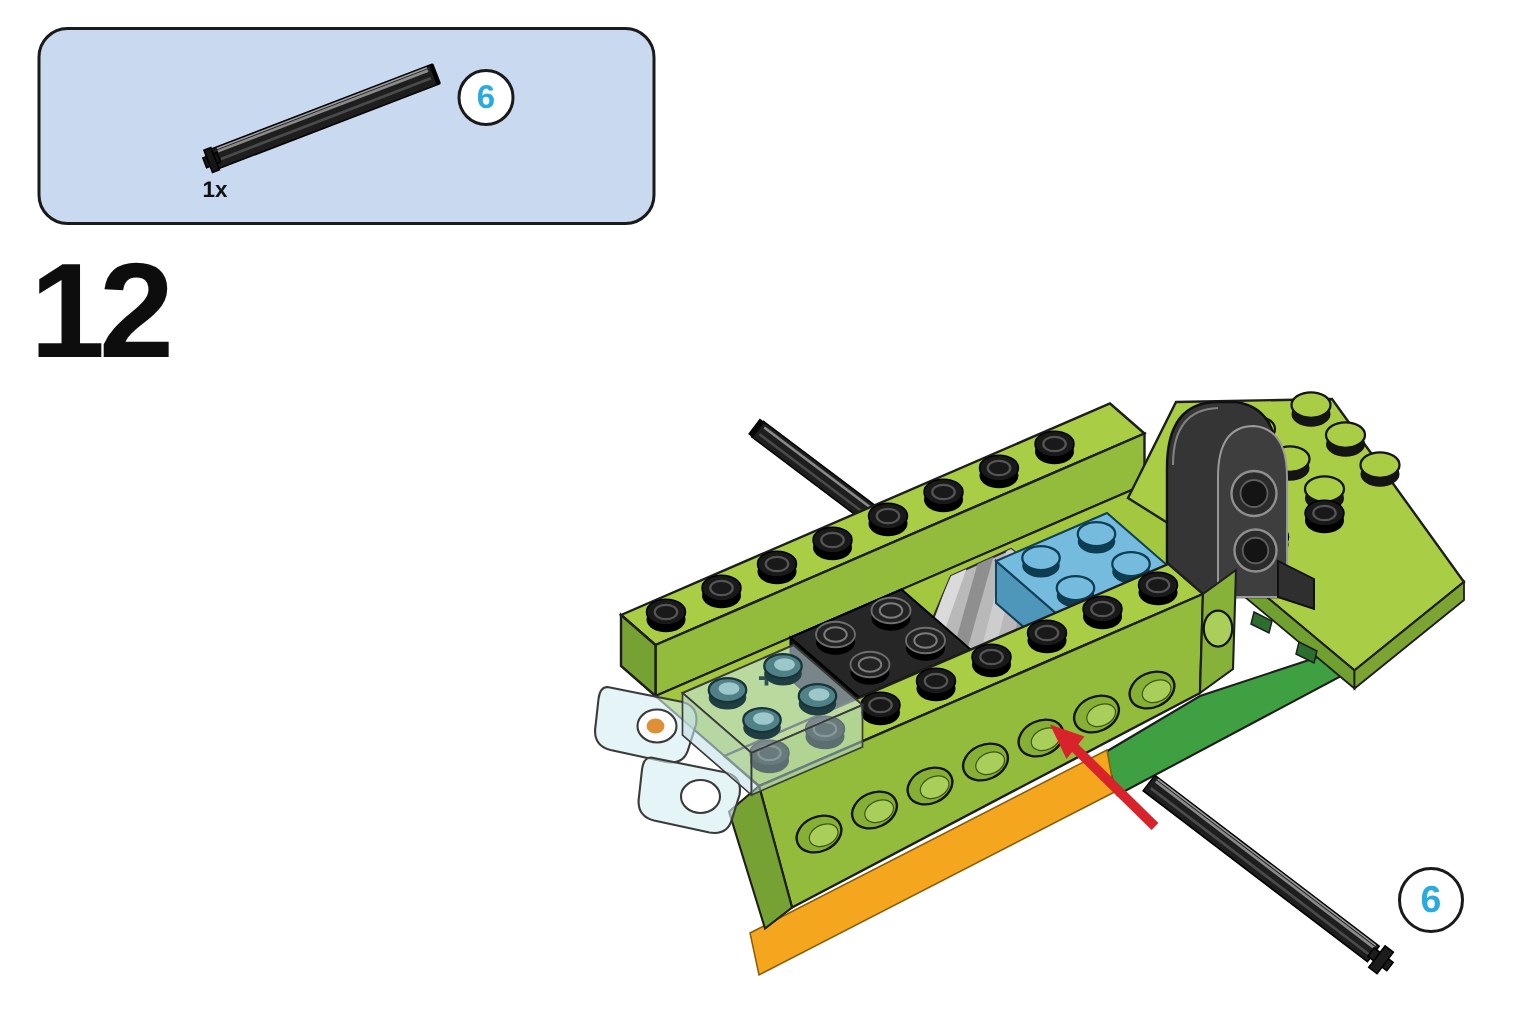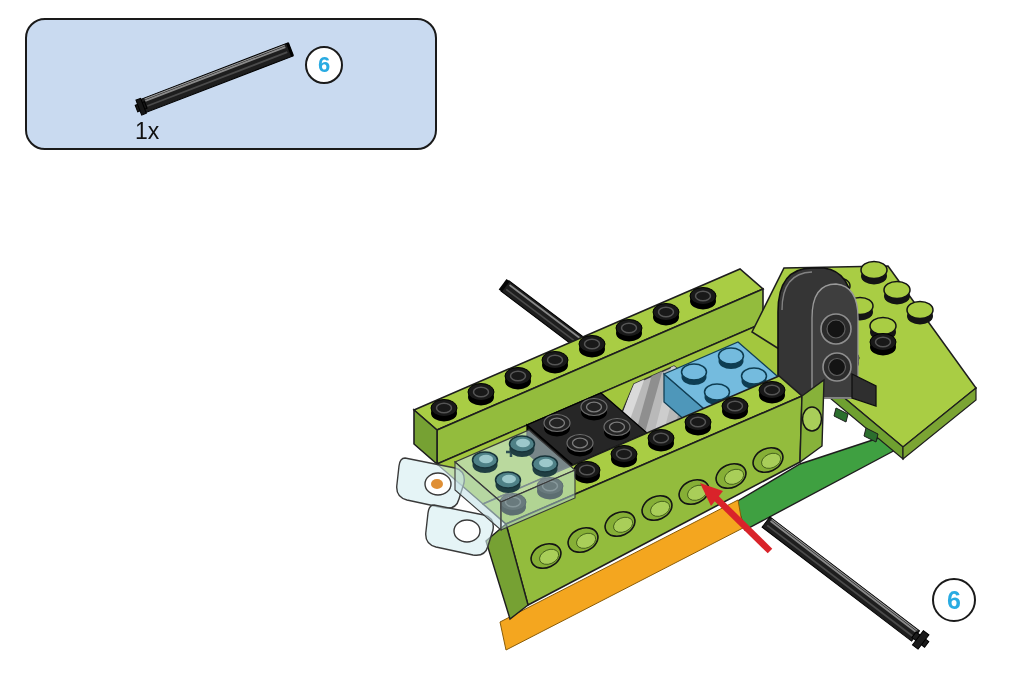--- a/index.html
+++ b/index.html
@@ -1,21 +1,21 @@
 <!DOCTYPE html>
 <html><head>
 <meta charset="utf-8">
 <style>
   html,body{margin:0;padding:0;background:#ffffff;}
   .page{position:relative;width:1024px;height:683px;background:#ffffff;overflow:hidden;
         font-family:"Liberation Sans",sans-serif;}
   .callout{position:absolute;left:25px;top:18px;width:408px;height:128px;
            background:#C9DAF0;border:2px solid #1A1A1A;border-radius:20px;}
   .callout svg{position:absolute;left:0;top:0;}
-  .qty{position:absolute;left:108px;top:98px;font-size:23px;font-weight:normal;color:#111;text-align:right;}
+  .qty{position:absolute;left:108px;top:98px;font-size:15px;font-weight:bold;color:#111;text-align:right;}
   .badge{position:absolute;background:#ffffff;border:2px solid #1A1A1A;border-radius:50%;
          display:flex;align-items:center;justify-content:center;
          color:#29ABE2;font-weight:bold;}
   .badge-callout{left:278px;top:26px;width:34px;height:34px;font-size:22px;}
   .badge-assembly{left:932px;top:578px;width:40px;height:40px;font-size:25px;}
   .step{position:absolute;left:20px;top:163px;font-size:90px;line-height:90px;
         font-weight:bold;color:#0d0d0d;letter-spacing:-4px;}
   .assembly-svg{position:absolute;left:0;top:0;}
 </style>
 </head>
@@ -34,20 +34,21 @@
         <rect x="-4.5" y="-8" width="5" height="16" fill="#161616" stroke="#000" stroke-width="1"></rect>
         <rect x="156" y="-7" width="3" height="14" fill="#000"></rect>
       </g>
     </svg>
     <div class="qty">1x</div>
     <div class="badge badge-callout">
       <span>6</span>
     </div>
   </div>
 
+  <div class="step">12</div>
 
   <svg class="assembly-svg" width="1024" height="683" viewBox="0 0 1024 683">
     <defs>
       <g id="stud-black">
         <ellipse cx="0" cy="5" rx="13" ry="8.5" fill="#000"></ellipse>
         <ellipse cx="0" cy="0" rx="13" ry="8.5" fill="#191919" stroke="#000" stroke-width="1"></ellipse>
         <ellipse cx="0" cy="0" rx="7.5" ry="4.8" fill="none" stroke="#555" stroke-width="1.5"></ellipse>
       </g>
       <g id="stud-onblack">
         <ellipse cx="0" cy="5" rx="13" ry="8.5" fill="#000"></ellipse>

